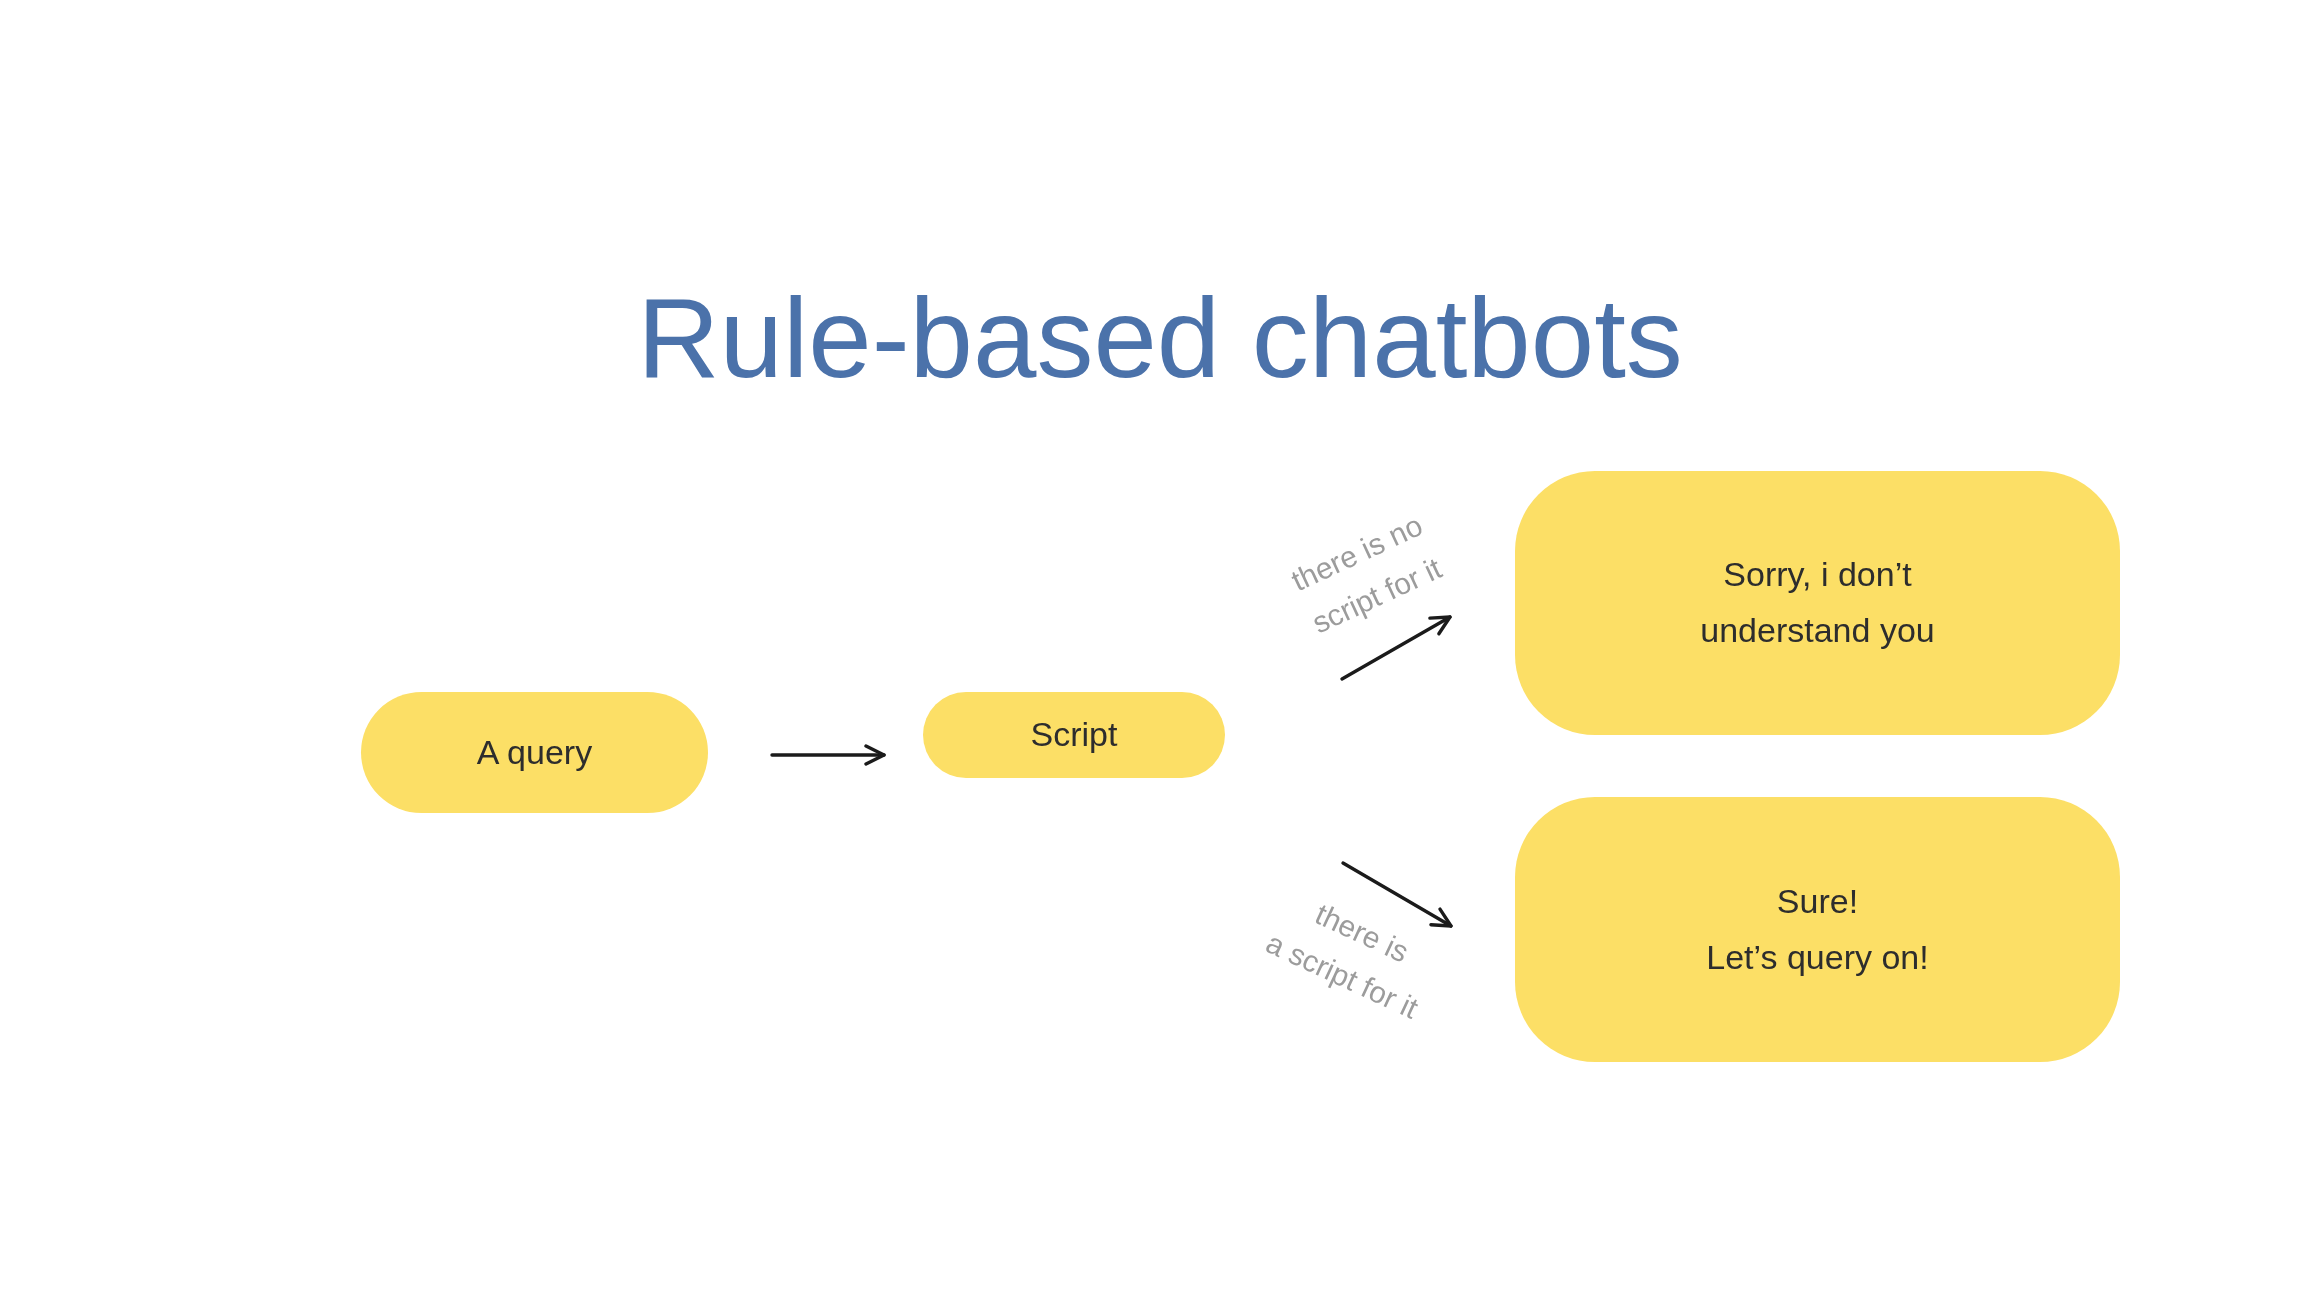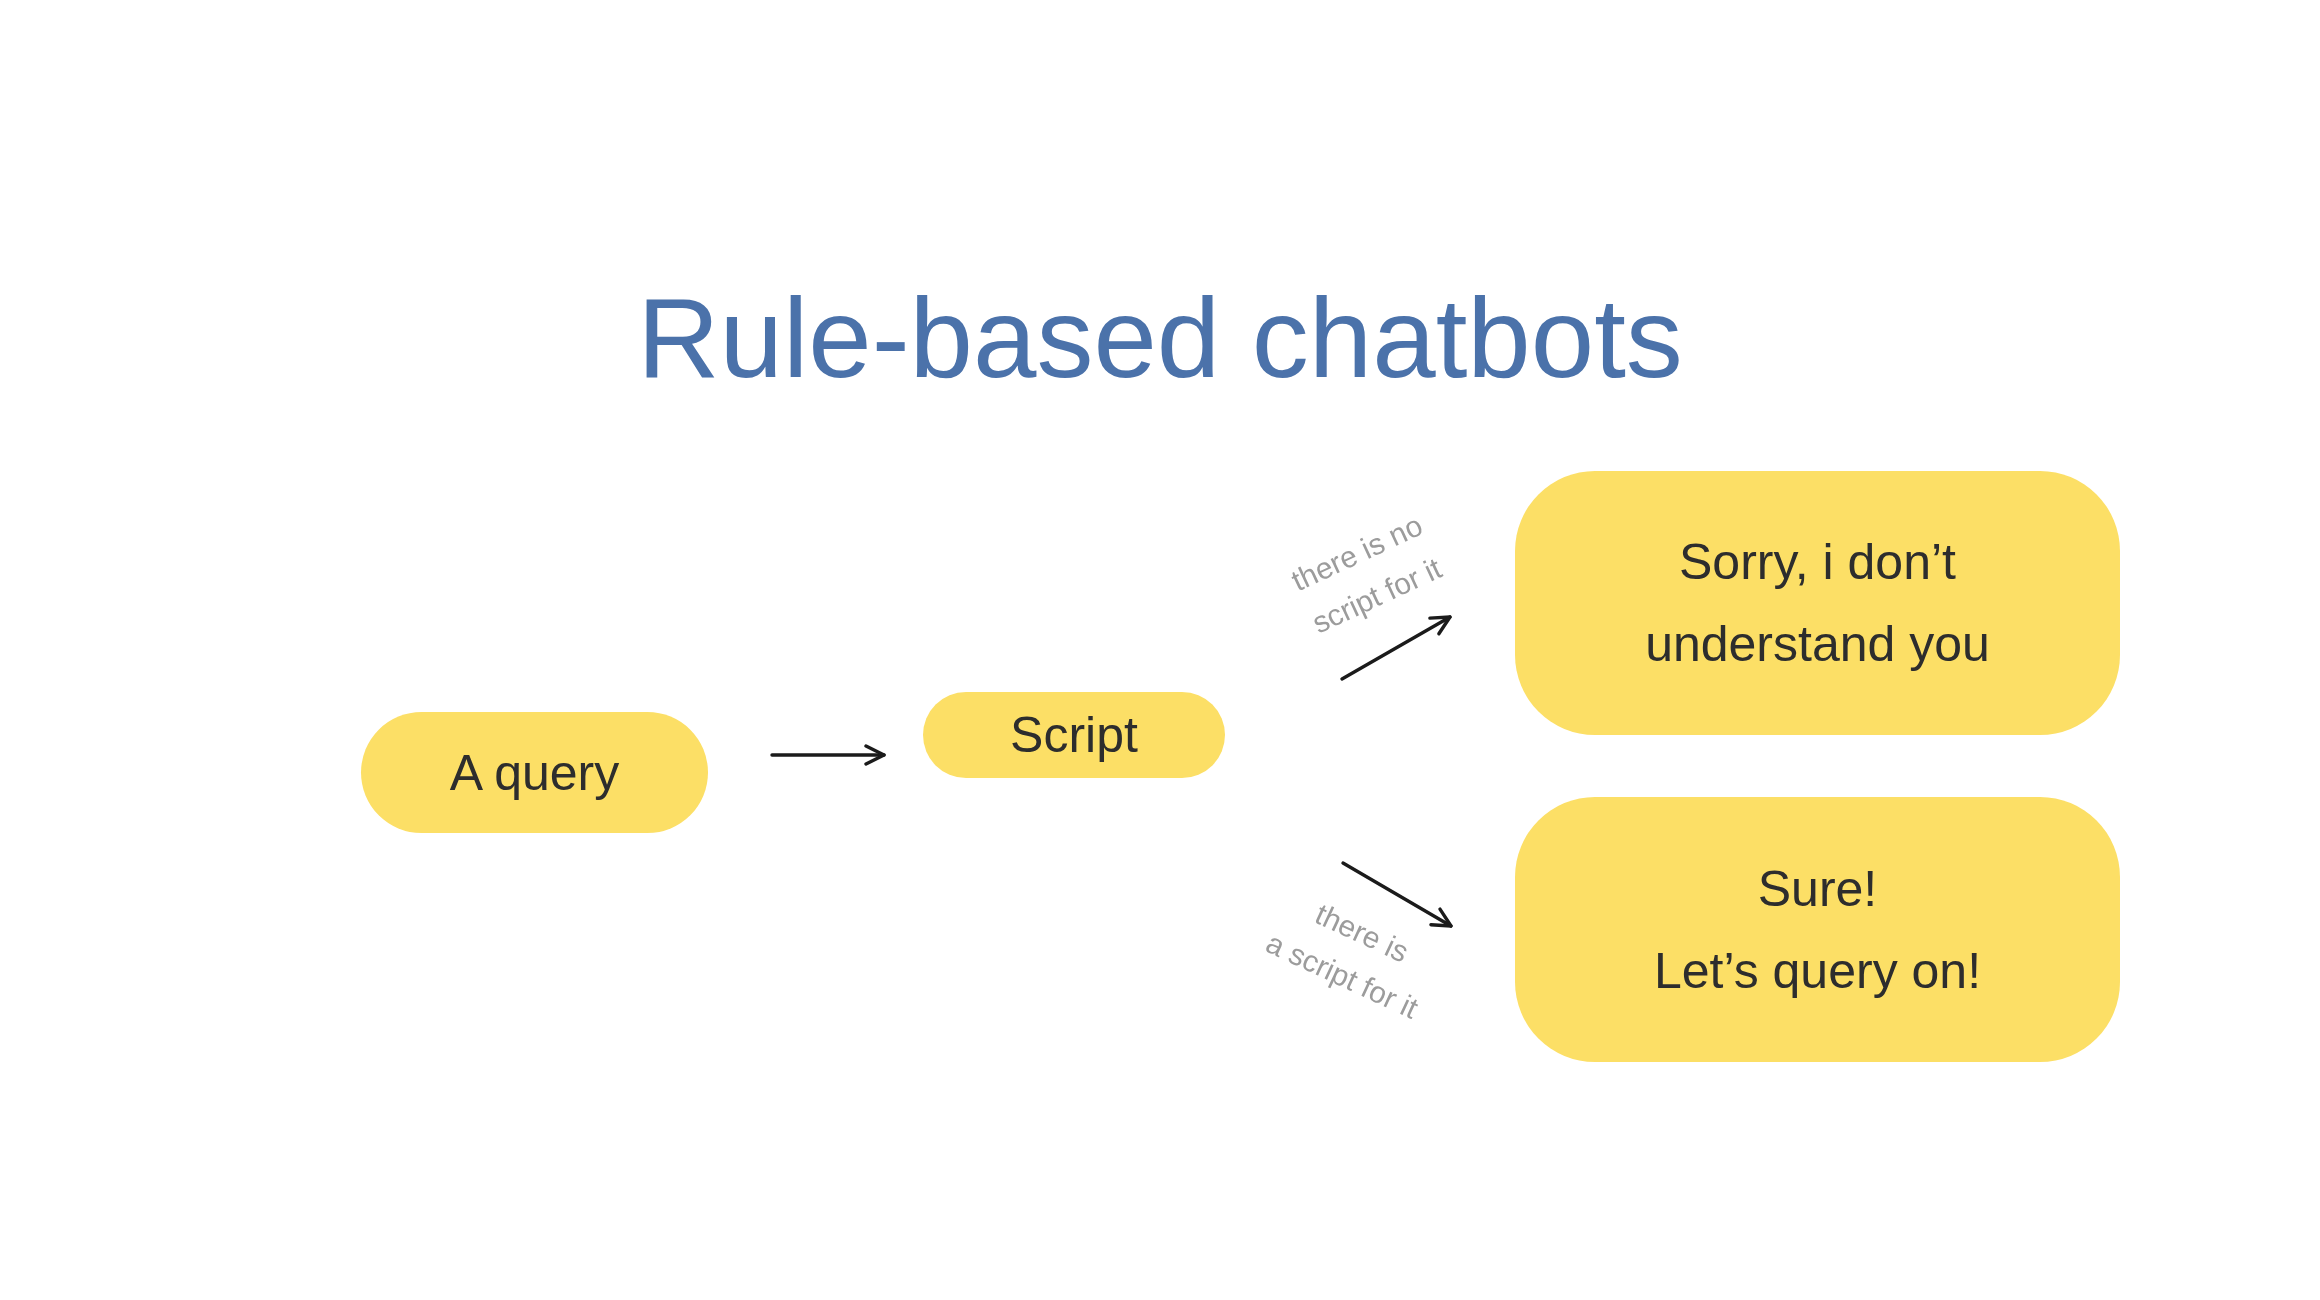--- a/index.html
+++ b/index.html
@@ -28,24 +28,24 @@
   }
   .node {
     position: absolute;
     background: #FCDF66;
     display: flex;
     flex-direction: column;
     align-items: center;
     justify-content: center;
     text-align: center;
     color: #2D2D2D;
-    font-size: 50px;
+    font-size: 34px;
     line-height: 1.64;
   }
-  .pill-query   { left: 361px;  top: 712px; width: 347px; height: 121px; border-radius: 62px; }
+  .pill-query   { left: 361px;  top: 692px; width: 347px; height: 121px; border-radius: 62px; }
   .pill-script  { left: 923px;  top: 692px; width: 302px; height: 86px; border-radius: 62px; }
   .box-sorry    { left: 1515px; top: 471px; width: 605px; height: 264px; border-radius: 80px; }
   .box-sure     { left: 1515px; top: 797px; width: 605px; height: 265px; border-radius: 80px; }
   .arrow-layer {
     position: absolute;
     left: 0; top: 0;
     width: 2320px;
     height: 1300px;
     pointer-events: none;
   }

